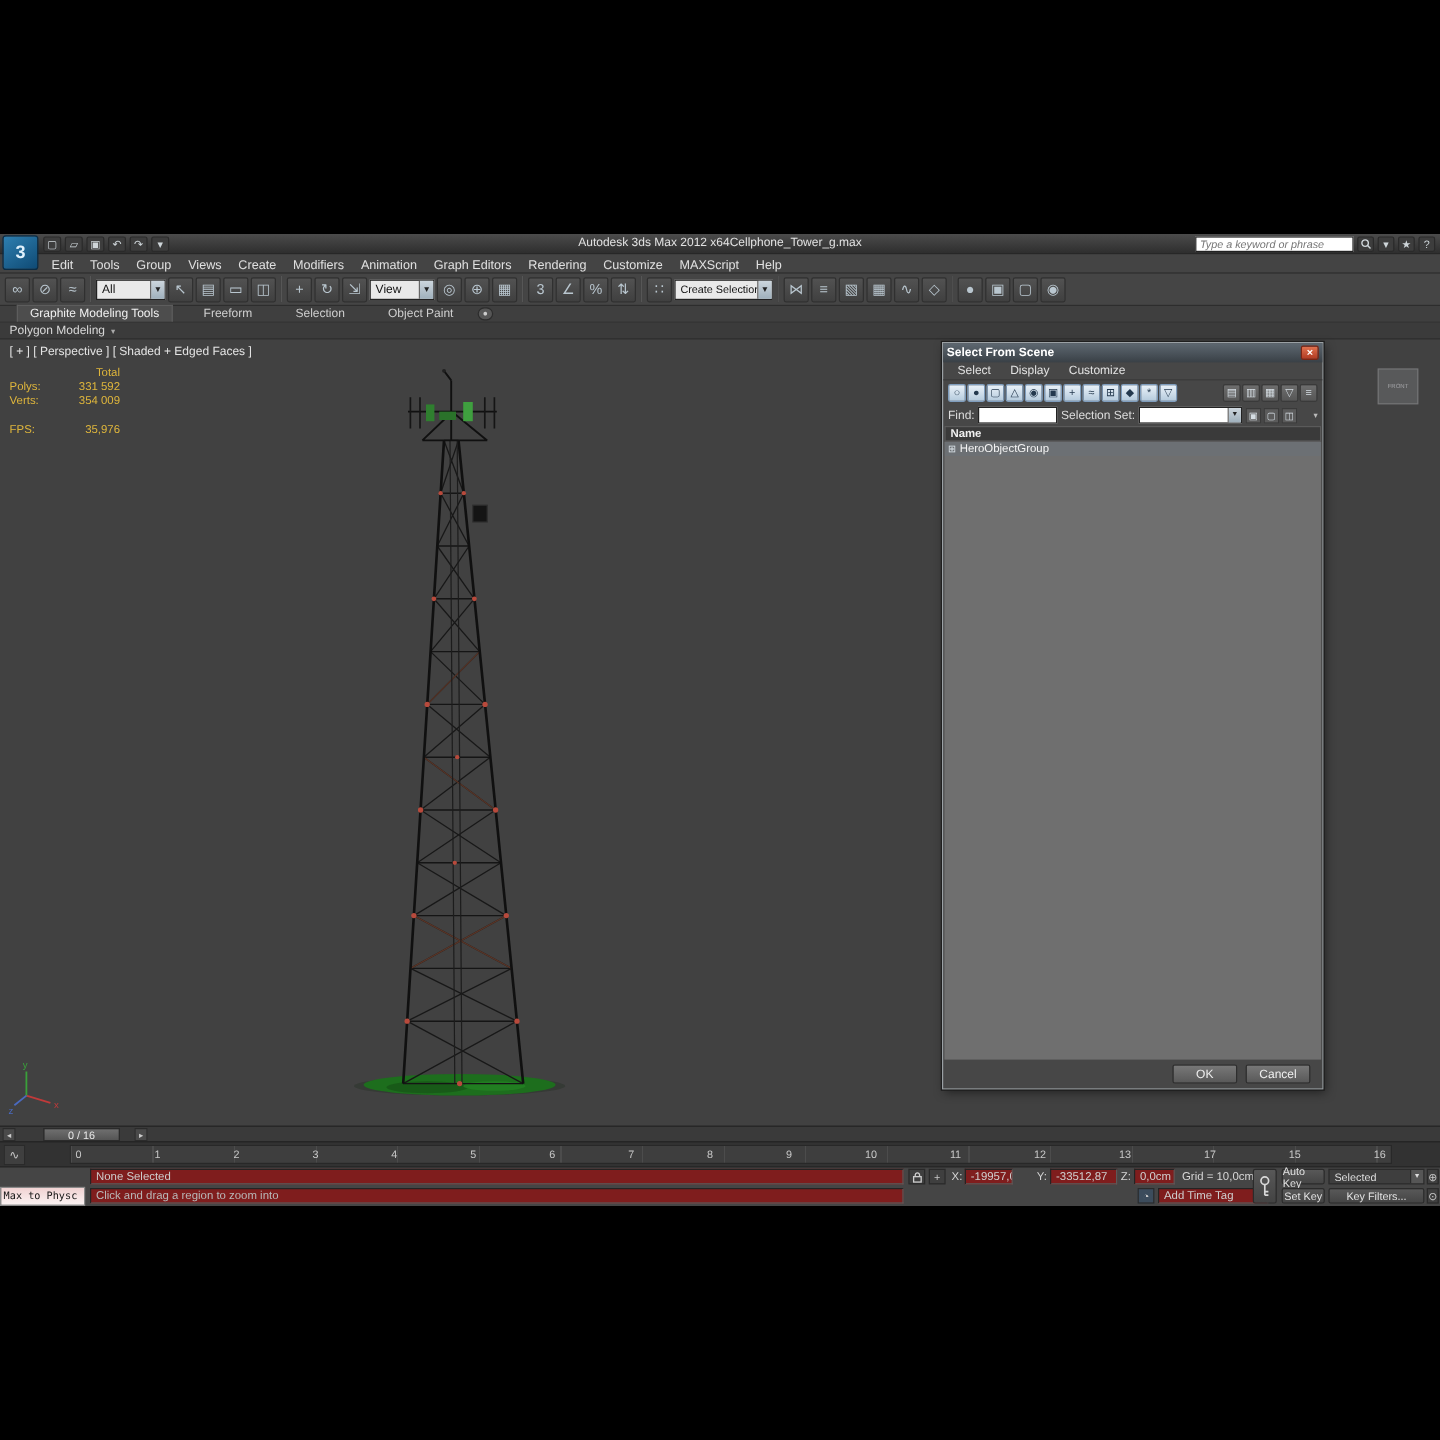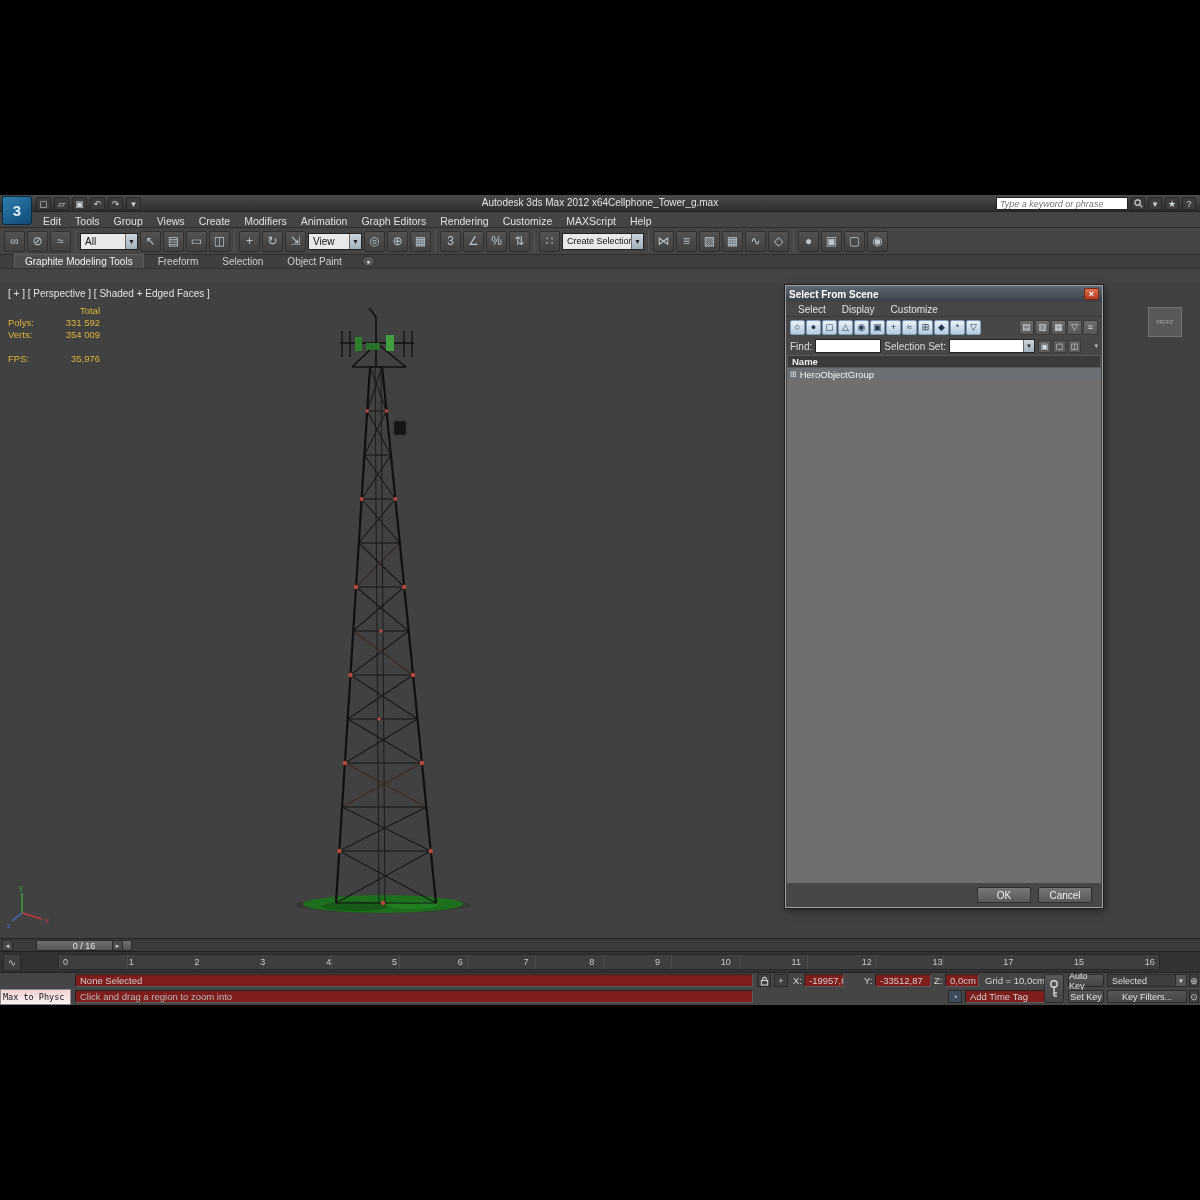--- a/index.html
+++ b/index.html
@@ -64,21 +64,21 @@
   .dlg-header { height:13px; background:#3a3a3a; border:1px solid #5a5a5a; margin:0 1px; display:flex; align-items:center; padding-left:4px; font-size:9.5px; font-weight:bold; color:#efefef; }
   .dlg-list { flex:1; background:#6f6f6f; margin:0 1px; overflow:hidden; }
   .dlg-row { height:12px; display:flex; align-items:center; gap:3px; padding-left:3px; font-size:9.5px; color:#f4f4f4; background:rgba(100,115,130,.25); }
   .dlg-row .row-icon { font-size:8px; color:#dce4ea; }
   .dlg-footer { height:24px; display:flex; align-items:center; justify-content:flex-end; gap:7px; padding-right:10px; }
   .dlg-btn { width:54px; height:16px; background:linear-gradient(#787878,#595959); border:1px solid #2e2e2e; border-radius:2px; color:#efefef; font-size:10px; display:flex; align-items:center; justify-content:center; }
 
   
   .timeslider { position:absolute; top:743px; left:0; right:0; height:13px; background:#3a3a3a; border-top:1px solid #242424; }
   .ts-arrow { position:absolute; top:1px; width:11px; height:11px; background:#4a4a4a; border:1px solid #2b2b2b; color:#ccc; font-size:7px; display:flex; align-items:center; justify-content:center; }
-  .ts-handle { position:absolute; left:36px; top:1px; width:96px; height:11px; background:linear-gradient(#6f6f6f,#555); border:1px solid #2b2b2b; color:#e8e8e8; font-size:9px; display:flex; align-items:center; justify-content:center; }
+  .ts-handle { position:absolute; left:36px; top:1px; width:64px; height:11px; background:linear-gradient(#6f6f6f,#555); border:1px solid #2b2b2b; color:#e8e8e8; font-size:9px; display:flex; align-items:center; justify-content:center; }
   .trackbar { position:absolute; top:756px; left:0; right:0; height:22px; background:#323232; border-top:1px solid #222; border-bottom:1px solid #222; }
   .curve-btn { position:absolute; left:3px; top:2px; width:18px; height:17px; background:#3f3f3f; border:1px solid #2a2a2a; color:#c6c6c6; font-size:10px; display:flex; align-items:center; justify-content:center; }
   .ticks { position:absolute; left:58px; right:40px; top:2px; bottom:2px; background:#3e3e3e repeating-linear-gradient(90deg,#4c4c4c 0 1px,transparent 1px 68px); border:1px solid #282828; display:flex; justify-content:space-between; align-items:center; padding:0 4px; }
   .tick { font-size:9px; color:#c8c8c8; }
 
   
   .statusbar { position:absolute; top:778px; left:0; right:0; height:32px; background:#454545; }
   .sfield { position:absolute; height:13px; background:#7f1d1d; border:1px solid; border-color:#242424 #5a5a5a #5a5a5a #242424; color:#cfcfcf; font-size:9.5px; padding:0 4px; line-height:11px; white-space:nowrap; overflow:hidden; }
   .slabel { position:absolute; font-size:9.5px; color:#d6d6d6; line-height:13px; }
   .sbtn { position:absolute; height:13px; background:linear-gradient(#585858,#454545); border:1px solid #2b2b2b; border-radius:2px; color:#e2e2e2; font-size:9px; display:flex; align-items:center; justify-content:center; }
@@ -196,27 +196,31 @@
     <span class="tsep"></span>
     <span style="display:flex;gap:2px;">
         <span class="ticon">●</span>
         <span class="ticon">▣</span>
         <span class="ticon">▢</span>
         <span class="ticon">◉</span>
       </span>
   </div>
 
   <div class="ribbon-tabs">
-    <span style="display:flex;gap:4px;align-items:flex-end;">
+    <span style="display:flex;gap:16px;align-items:flex-end;">
         <span class="ribbon-tab">Graphite Modeling Tools</span>
         <span class="ribbon-tab">Freeform</span>
         <span class="ribbon-tab">Selection</span>
         <span class="ribbon-tab">Object Paint</span>
       </span>
     <span class="ribbon-min">●</span>
+  </div>
+  <div class="ribbon-panel">
+    <span>Polygon Modeling</span>
+    <span class="parrow">▾</span>
   </div>
 
   <div class="viewport">
 
     <svg class="tower-svg" width="1200" height="655" viewBox="0 0 1200 655">
 
       <ellipse cx="383" cy="622" rx="88" ry="8" fill="#353a35"></ellipse>
       <ellipse cx="383" cy="621" rx="80" ry="9" fill="#1d6e1d"></ellipse>
       <ellipse cx="356" cy="623" rx="34" ry="5" fill="#175717" opacity="0.85"></ellipse>
       <ellipse cx="412" cy="622" rx="26" ry="4" fill="#228022" opacity="0.9"></ellipse>

